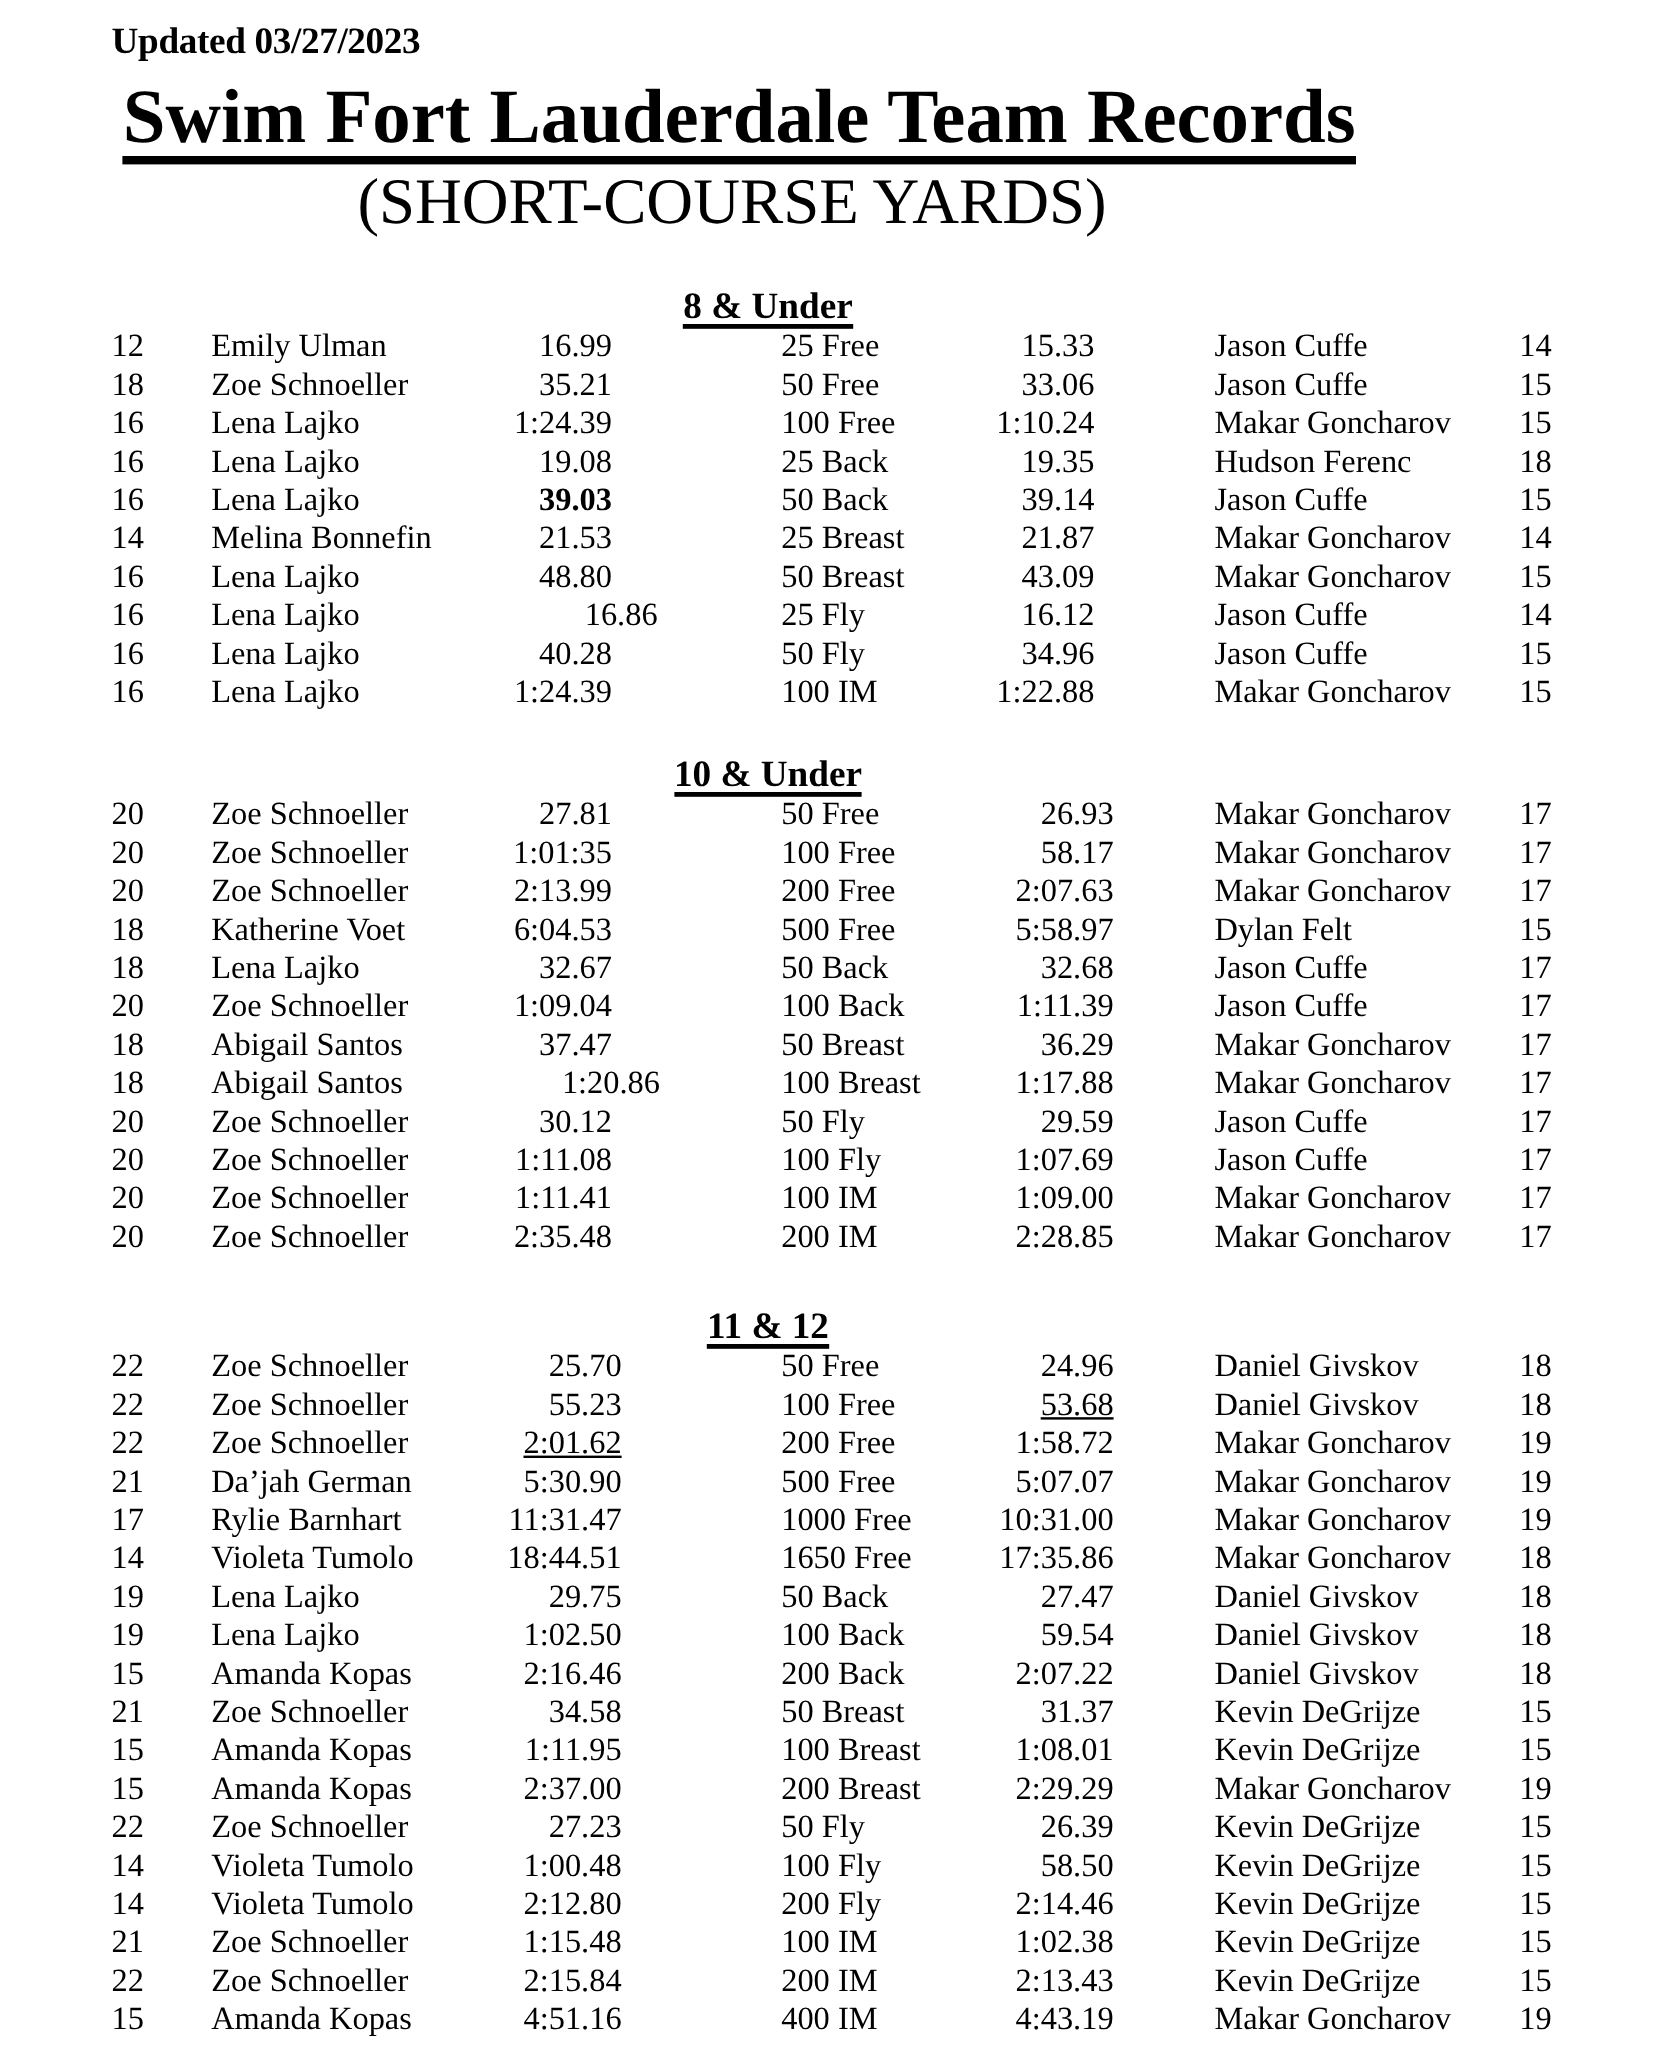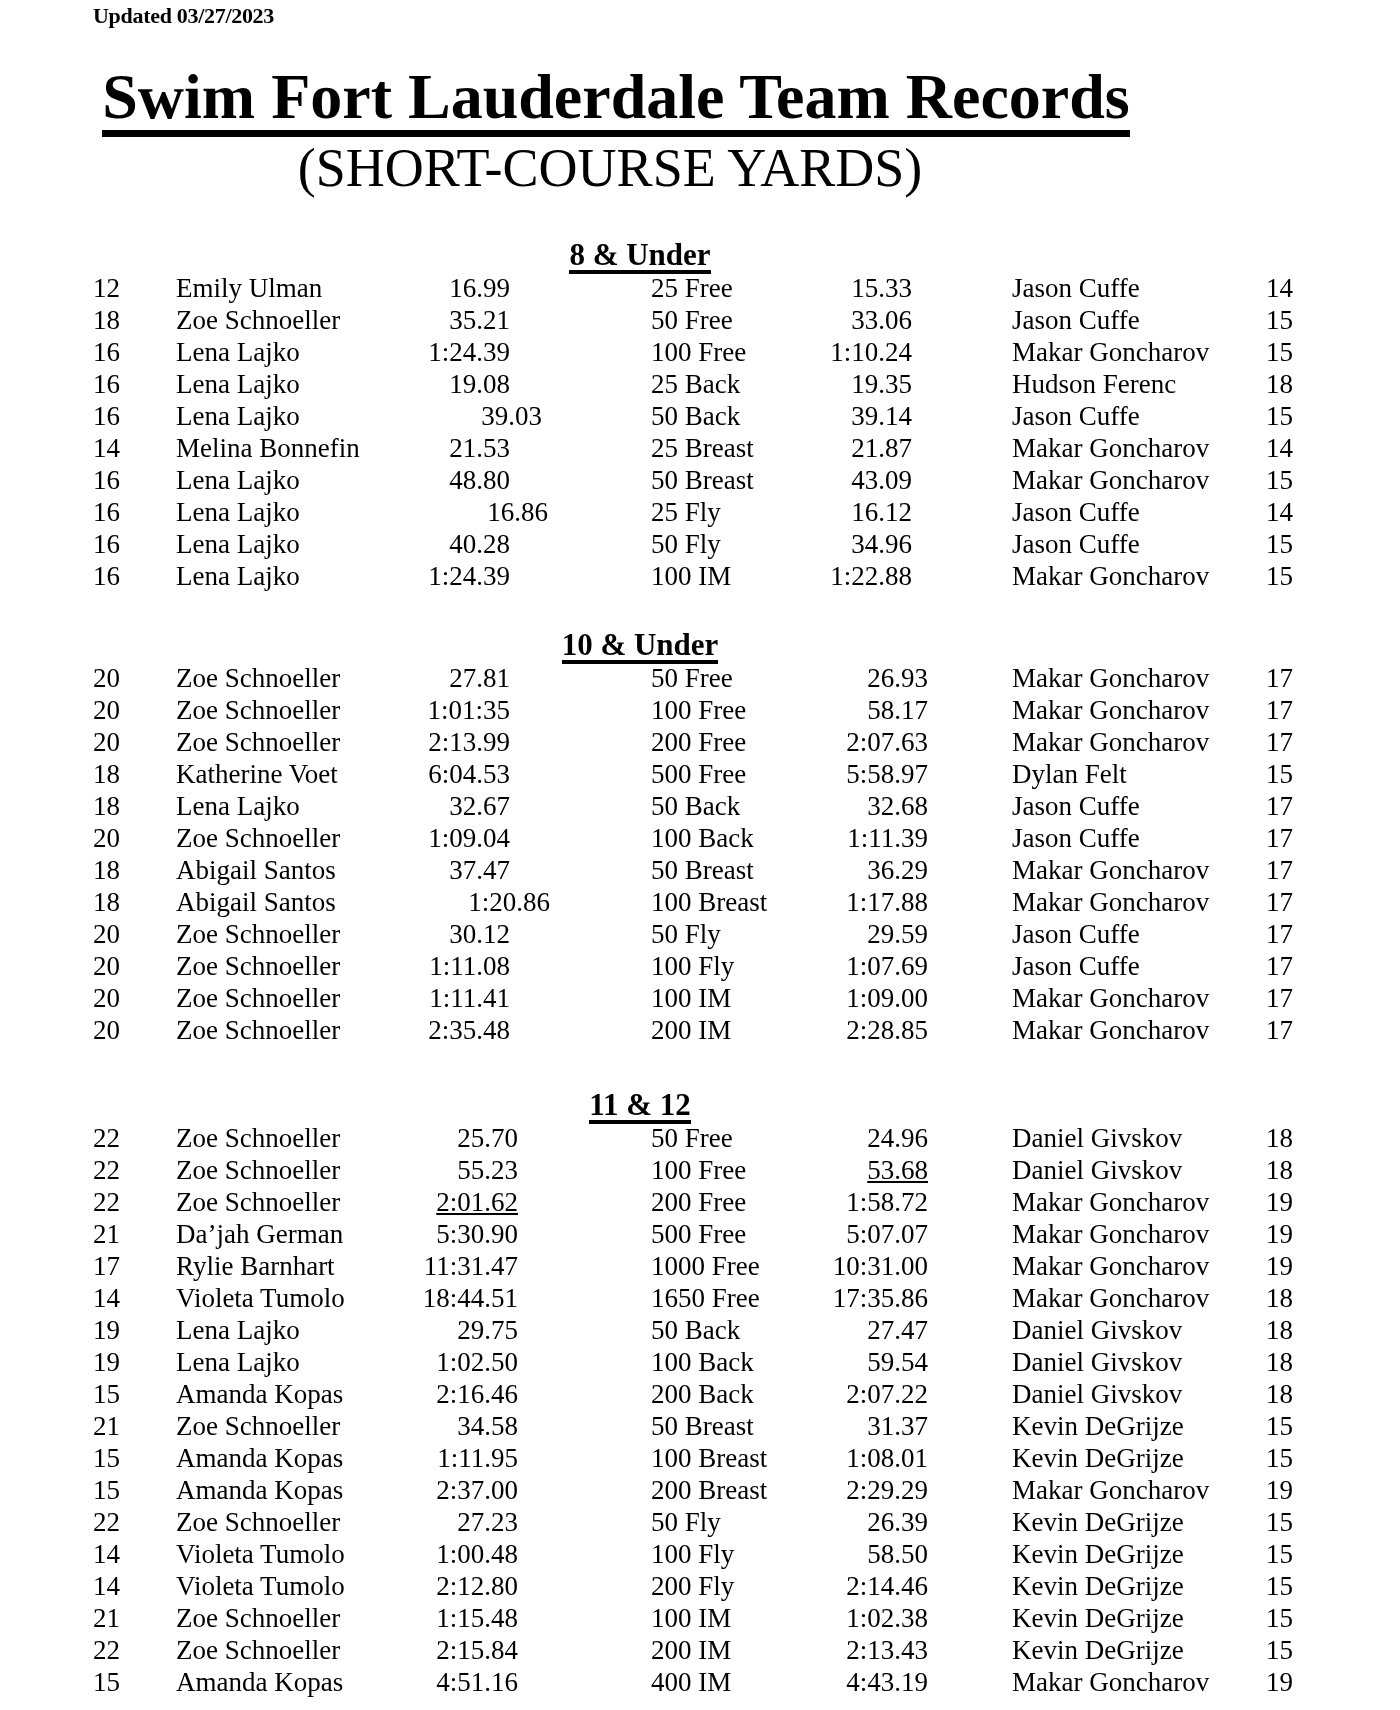--- a/index.html
+++ b/index.html
@@ -1,18 +1,18 @@
 <!DOCTYPE html>
 <html><head>
 <meta charset="utf-8">
 <style>
   html, body { margin: 0; padding: 0; background: #ffffff; }
   body { width: 1400px; height: 1710px; position: relative; overflow: hidden;
          font-family: "Liberation Serif", "DejaVu Serif", serif; color: #000; }
-  .updated { position: absolute; left: 93px; top: 3px; font-weight: bold; font-size: 22px;
+  .updated { position: absolute; left: 93px; top: 16px; font-weight: bold; font-size: 31px;
              letter-spacing: -0.3px; }
   .title { position: absolute; left: 0; width: 1232px; top: 60px; text-align: center;
            font-weight: bold; font-size: 64px; line-height: 74px; }
   .title span { border-bottom: 7px solid #000; padding-bottom: 0px; display: inline-block; line-height: 66px; }
   .subtitle { position: absolute; left: 0; width: 1220px; top: 136px; text-align: center;
               font-size: 54px; line-height: 64px; }
   .section-heading { position: absolute; left: 0; width: 1280px; text-align: center;
                      font-weight: bold; font-size: 31px; line-height: 34px; }
   .section-heading span { border-bottom: 4px solid #000; display: inline-block; line-height: 30px; }
   .row { position: absolute; left: 0; width: 1400px; height: 32px; font-size: 27px; line-height: 32px; }
@@ -66,21 +66,21 @@
       <span class="c-gname">Lena Lajko</span>
       <span class="c-gtime" style="right: 890px;">19.08</span>
       <span class="c-event">25 Back</span>
       <span class="c-btime" style="right: 488px;">19.35</span>
       <span class="c-bname">Hudson Ferenc</span>
       <span class="c-bage">18</span>
     </div>
     <div class="row" style="top: 400px;">
       <span class="c-gage">16</span>
       <span class="c-gname">Lena Lajko</span>
-      <span class="c-gtime" style="right: 858px;">39.03</span>
+      <span class="c-gtime" style="right: 890px; font-weight: bold;">39.03</span>
       <span class="c-event">50 Back</span>
       <span class="c-btime" style="right: 488px;">39.14</span>
       <span class="c-bname">Jason Cuffe</span>
       <span class="c-bage">15</span>
     </div>
     <div class="row" style="top: 432px;">
       <span class="c-gage">14</span>
       <span class="c-gname">Melina Bonnefin</span>
       <span class="c-gtime" style="right: 890px;">21.53</span>
       <span class="c-event">25 Breast</span>

